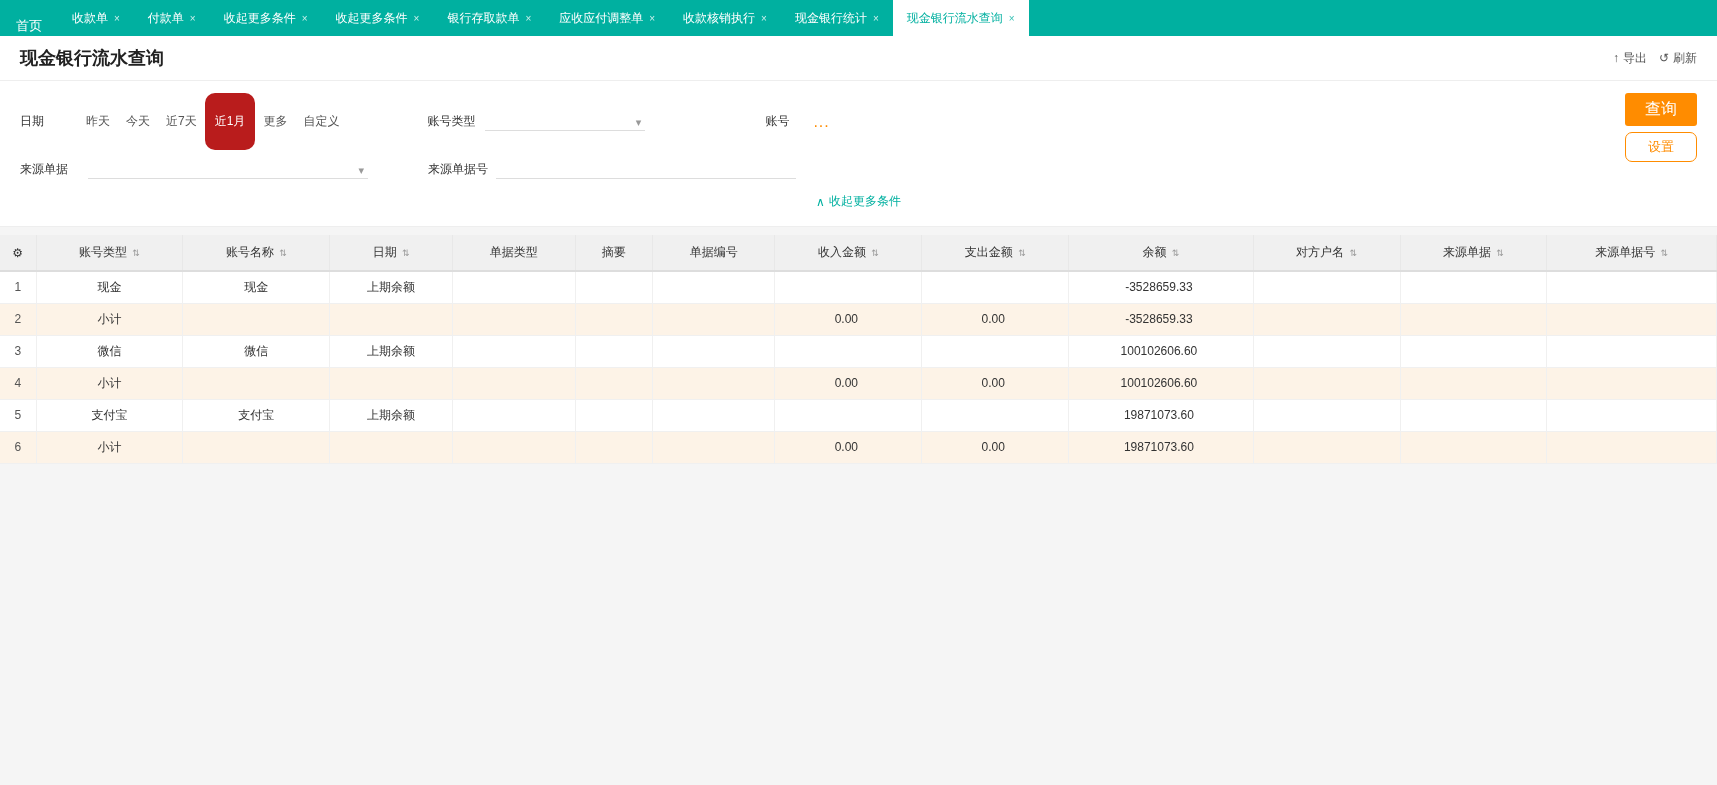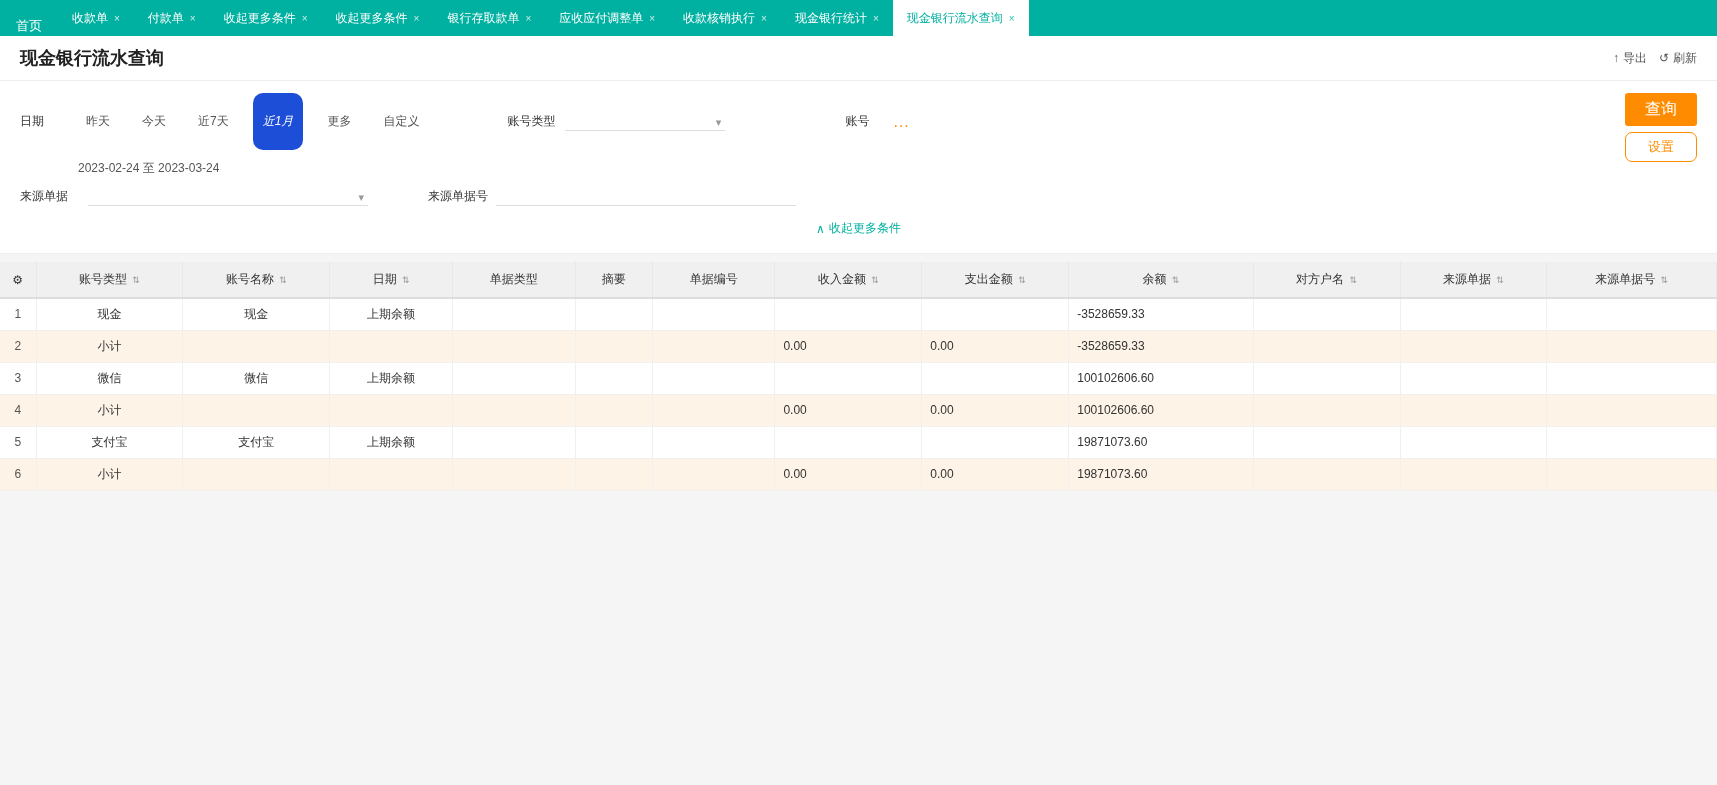--- a/index.html
+++ b/index.html
@@ -93,36 +93,35 @@
     }
     .filter-label {
       color: #333;
       font-size: 12px;
       min-width: 50px;
       margin-right: 8px;
     }
     .date-options {
       display: flex;
       align-items: center;
-      gap: 16px;
+      gap: 0;
     }
     .date-btn {
       padding: 2px 8px;
       font-size: 12px;
       cursor: pointer;
       border: none;
       background: none;
       color: #555;
     }
     .date-btn.active {
-      background: #1d4ed8;
+      background: #b91c1c;
       color: #fff;
       border-radius: 10px;
       padding: 20px 10px;
-      font-style: italic;
     }
     .date-range {
       color: #555;
       font-size: 12px;
       margin-left: 4px;
     }
     .filter-select {
       border: none;
       border-bottom: 1px solid #ddd;
       padding: 2px 24px 2px 4px;
@@ -236,21 +235,21 @@
     tbody tr.subtotal {
       background: #fdf3e7;
     }
     tbody td {
       padding: 4px 8px;
       text-align: center;
       color: #333;
       border-right: 1px solid #f0f0f0;
     }
     tbody td.num {
-      text-align: left;
+      text-align: center;
       padding-right: 12px;
     }
     .row-num {
       color: #555;
     }
     .source-label {
       min-width: 60px;
       color: #333;
     }
     .account-label {
@@ -336,23 +335,20 @@
         <div class="select-wrapper">
           <select class="filter-select">
             <option value=""></option>
           </select>
         </div>
         <span style="display:inline-block; width:120px;"></span>
         <span class="filter-label account-label">账号</span>
         <span class="dots-btn">...</span>
       </div>
 
-      <div style="padding-left:54px; margin-bottom:10px;">
-        <span class="date-range">2023-02-24 至 2023-03-24</span>
-      </div>
 
       <div class="filter-row">
         <span class="filter-label source-label">来源单据</span>
         <div class="select-wrapper">
           <select class="filter-select" style="min-width:280px;">
             <option value=""></option>
           </select>
         </div>
         <span style="display:inline-block; width:60px;"></span>
         <span class="filter-label source-label">来源单据号</span>

